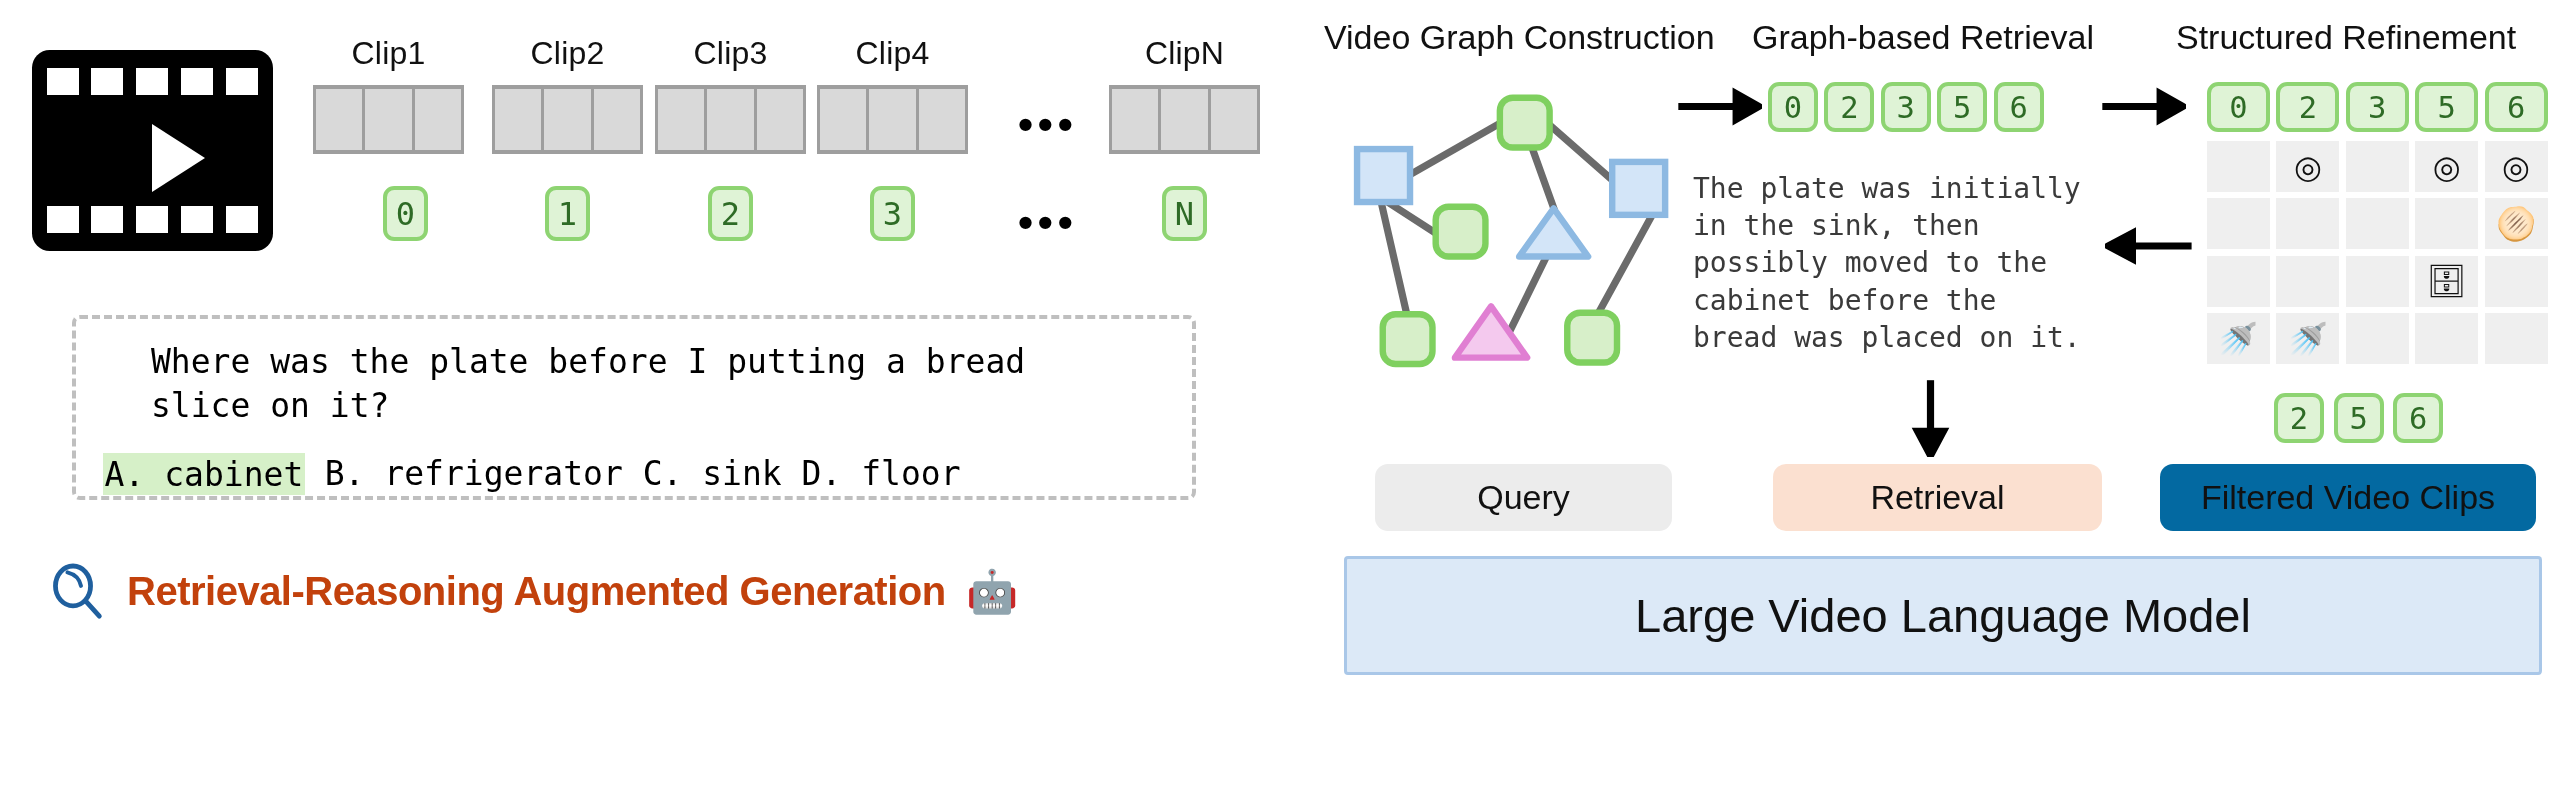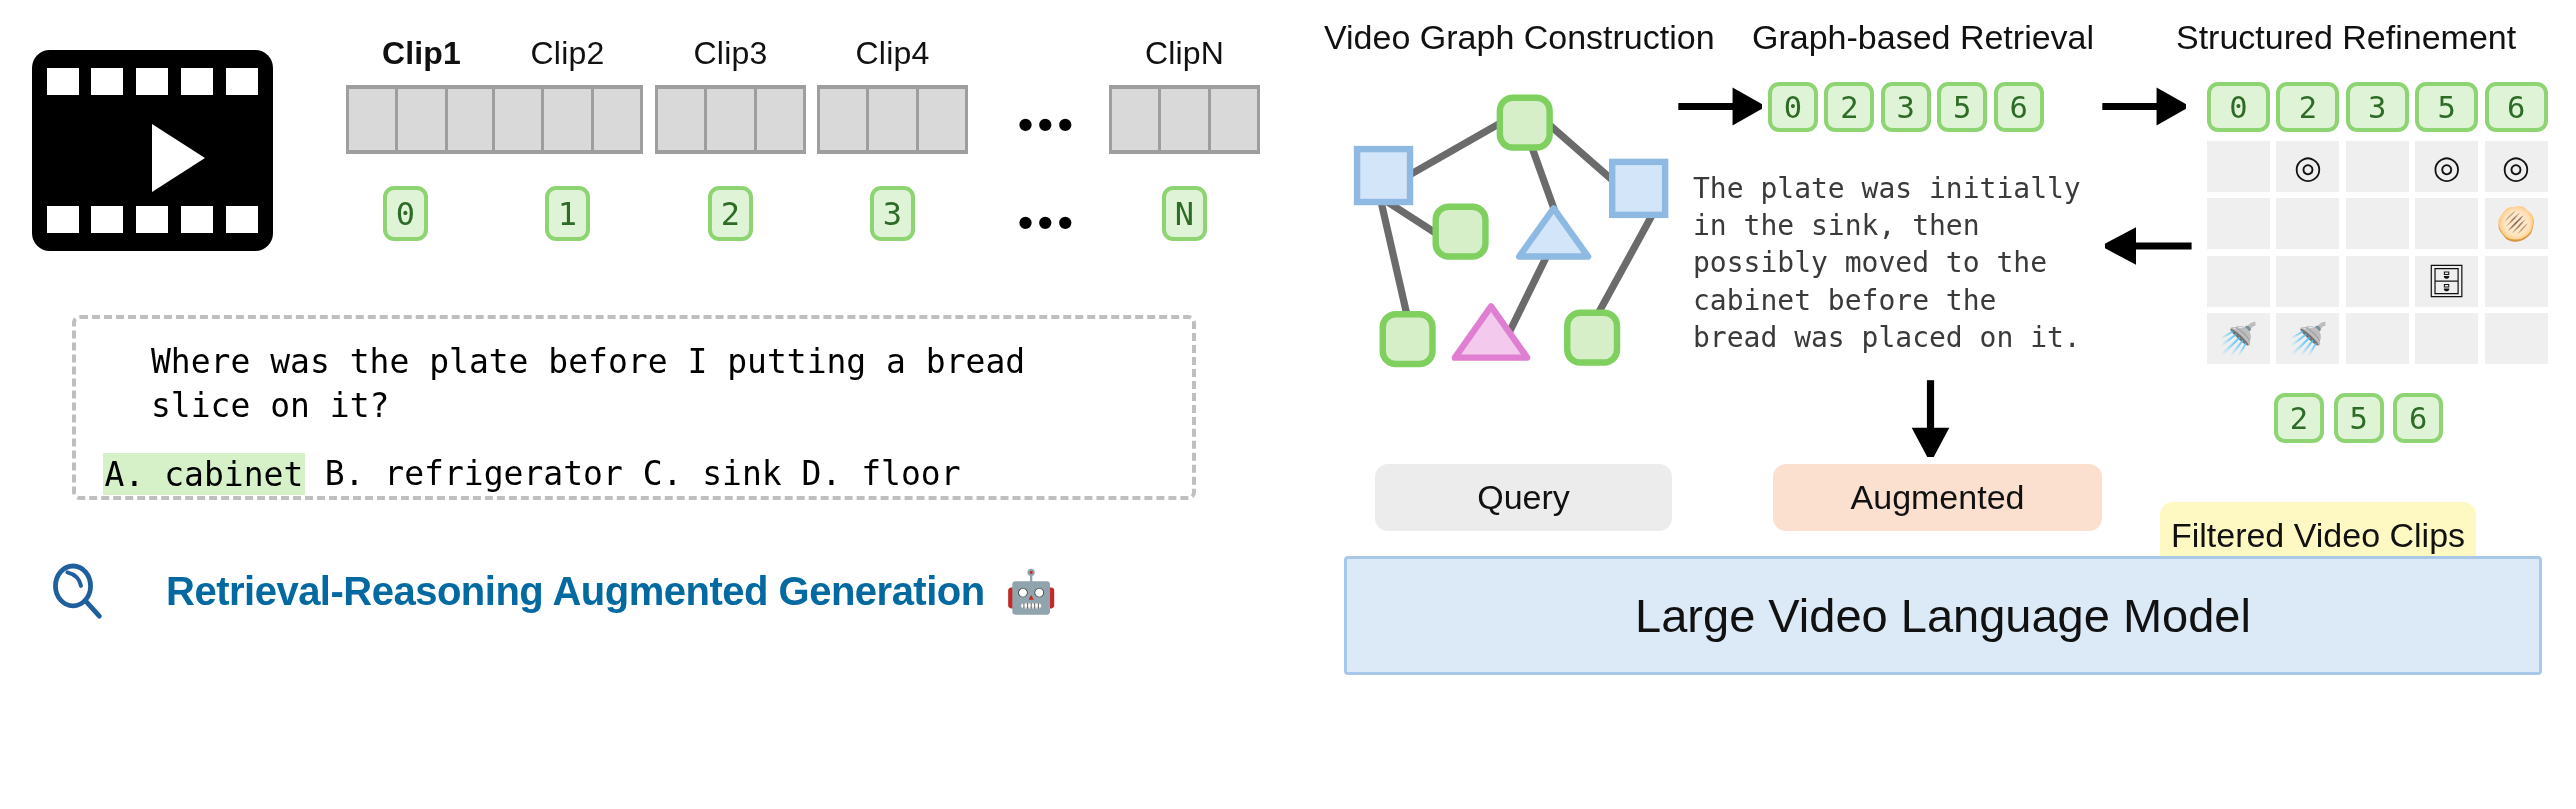--- a/index.html
+++ b/index.html
@@ -41,23 +41,22 @@
     border:4px dashed #bfbfbf;border-radius:8px;box-sizing:border-box;
     padding:21px 27px;
     font-family:"DejaVu Sans Mono","Liberation Mono",monospace;
     font-size:33px;line-height:1.34;color:#000;
   }
   #qa-options{margin-top:24px;white-space:nowrap;}
   .hl{background:#d6f0c8;padding:1.6px 1.6px;}
 
   #rrag-title{left:48px;top:562px;display:flex;align-items:center;gap:21px;}
   #rrag-title .txt{
-    font-size:40px;font-weight:bold;color:#0369a1;letter-spacing:-0.5px;
+    font-size:40px;font-weight:bold;color:#c2410c;letter-spacing:-0.5px;
     font-family:"Liberation Sans",sans-serif;
-    margin-left:39px;
   }
 
   
   .col-title{position:absolute;font-size:34px;color:#111;white-space:nowrap;}
 
   #graph-svg{left:1333px;top:80px;}
 
   #reason-text{
     left:1693px;top:170px;width:434px;
     font-family:"DejaVu Sans Mono","Liberation Mono",monospace;
@@ -80,21 +79,21 @@
   #filtered-row{left:2274px;top:393px;display:flex;gap:9.6px;}
 
   
   .pill{
     position:absolute;height:67px;border-radius:13px;
     display:flex;align-items:center;justify-content:center;
     font-size:34px;color:#111;
   }
   #query-pill{left:1375px;top:464px;width:297px;background:#ececec;}
   #reason-pill{left:1773px;top:464px;width:329px;background:#fbe0d0;}
-  #filtered-pill{left:2160px;top:464px;width:316px;background:#fef9c3;margin-top:38px;}
+  #filtered-pill{left:2160px;top:464px;width:376px;background:#0369a1;}
 
   #lvlm-box{
     left:1344px;top:556px;width:1198px;height:119px;
     background:#dce9f7;border:3.2px solid #a9c7e8;border-radius:4px;box-sizing:border-box;
     display:flex;align-items:center;justify-content:center;
     font-size:47px;color:#111;
   }
 
   .arrow{position:absolute;}
 </style>
@@ -109,21 +108,21 @@
   <div class="film-hole" style="left:149px;top:17.7px;"></div>
   <div class="film-hole" style="left:194px;top:17.7px;"></div>
   <div class="film-hole" style="left:14.5px;top:156px;"></div>
   <div class="film-hole" style="left:59px;top:156px;"></div>
   <div class="film-hole" style="left:104px;top:156px;"></div>
   <div class="film-hole" style="left:149px;top:156px;"></div>
   <div class="film-hole" style="left:194px;top:156px;"></div>
   <div class="play-tri"></div>
 </div>
 
-<div class="clip-col" style="left:345px;font-weight:bold;">
+<div class="clip-col" style="left:312px;">
   <div class="clip-label">Clip1</div>
   <div class="clip-strip">
     <div class="clip-frame"></div>
     <div class="clip-frame"></div>
     <div class="clip-frame"></div>
   </div>
 </div>
 <div class="clip-col" style="left:491px;">
   <div class="clip-label">Clip2</div>
   <div class="clip-strip">
@@ -313,17 +312,17 @@
   <div class="cell"></div>
 </div>
 
 <div class="abs" id="filtered-row">
   <div class="retr-badge">2</div>
   <div class="retr-badge">5</div>
   <div class="retr-badge">6</div>
 </div>
 
 <div class="pill" id="query-pill">Query</div>
-<div class="pill" id="reason-pill">Augmented</div>
+<div class="pill" id="reason-pill">Retrieval</div>
 <div class="pill" id="filtered-pill">Filtered Video Clips</div>
 
 <div class="abs" id="lvlm-box">Large Video Language Model</div>
 
 
 </body></html>

